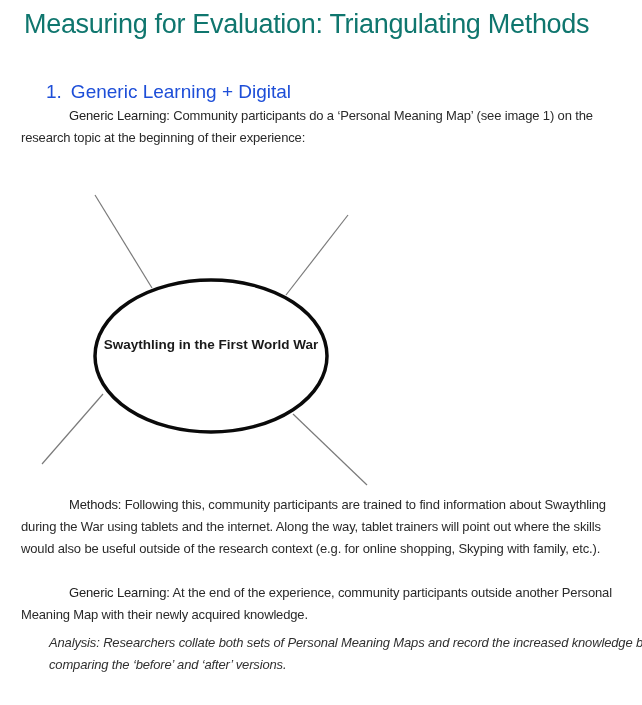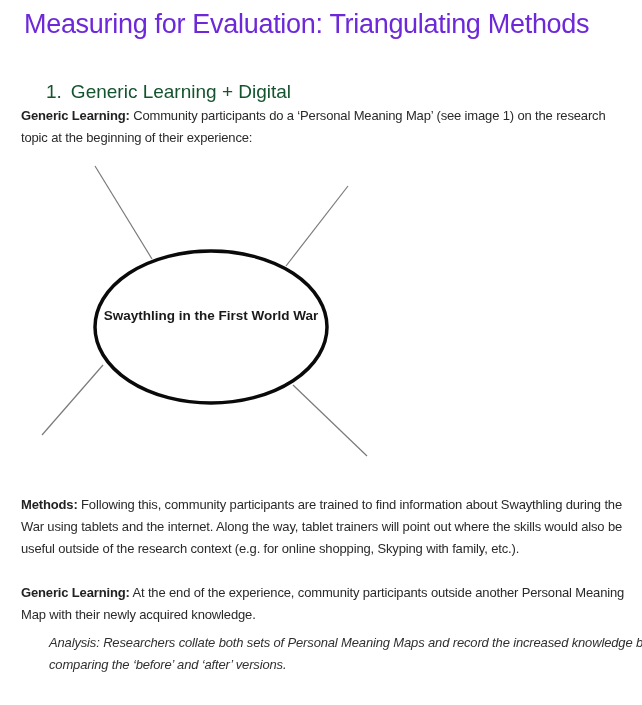--- a/index.html
+++ b/index.html
@@ -13,51 +13,51 @@
     color: #262626;
     overflow: hidden;
   }
   .doc-title {
     position: absolute;
     left: 24px;
     top: 9px;
     font-size: 27px;
     font-weight: 400;
     letter-spacing: -0.3px;
-    color: #6d28d9;
+    color: #0f766e;
     white-space: nowrap;
   }
   .doc-heading {
     position: absolute;
     left: 46px;
     top: 81px;
     font-size: 19px;
     font-weight: 400;
-    color: #14532d;
+    color: #1d4ed8;
     white-space: nowrap;
   }
   .doc-heading .h-num { margin-right: 9px; }
   .para {
     position: absolute;
     left: 21px;
     width: 606px;
     font-size: 13px;
     line-height: 21.8px;
     letter-spacing: -0.15px;
     color: #2a2a2a;
   }
-  .para .lead { font-weight: 700; color: #222222; }
+  .para .lead { font-weight: 400; color: #222222; margin-left: 48px; }
   #para-1 { top: 105px; width: 592px; }
   #para-2 { top: 494px; }
   #para-3 { top: 582px; }
   #para-4 { top: 632px; font-style: italic; color: #303030; margin-left: 28px; }
   .diagram {
     position: absolute;
     left: 0;
-    top: 143px;
+    top: 172px;
     width: 606px;
     height: 330px;
   }
   .diagram svg { position: absolute; left: 0; top: 0; }
   .ellipse-label {
     position: absolute;
     left: 96px;
     top: 162px;
     width: 230px;
     text-align: center;

